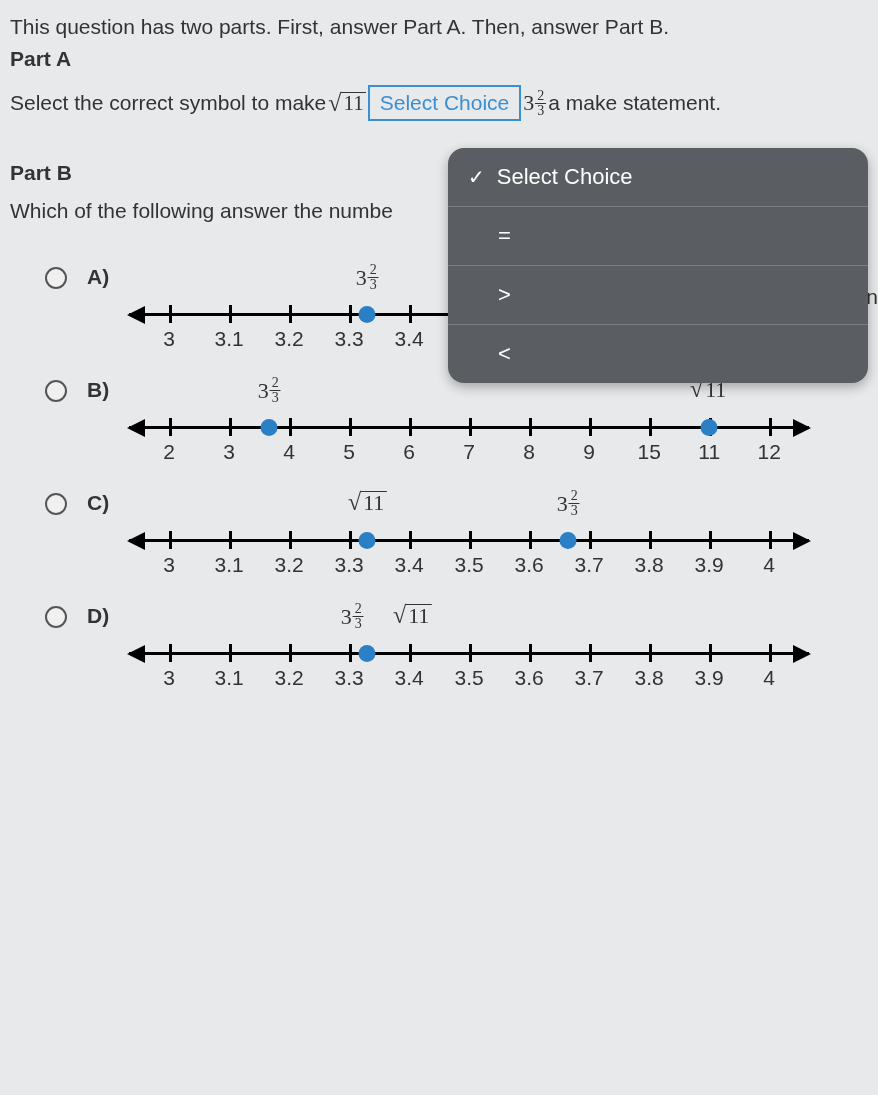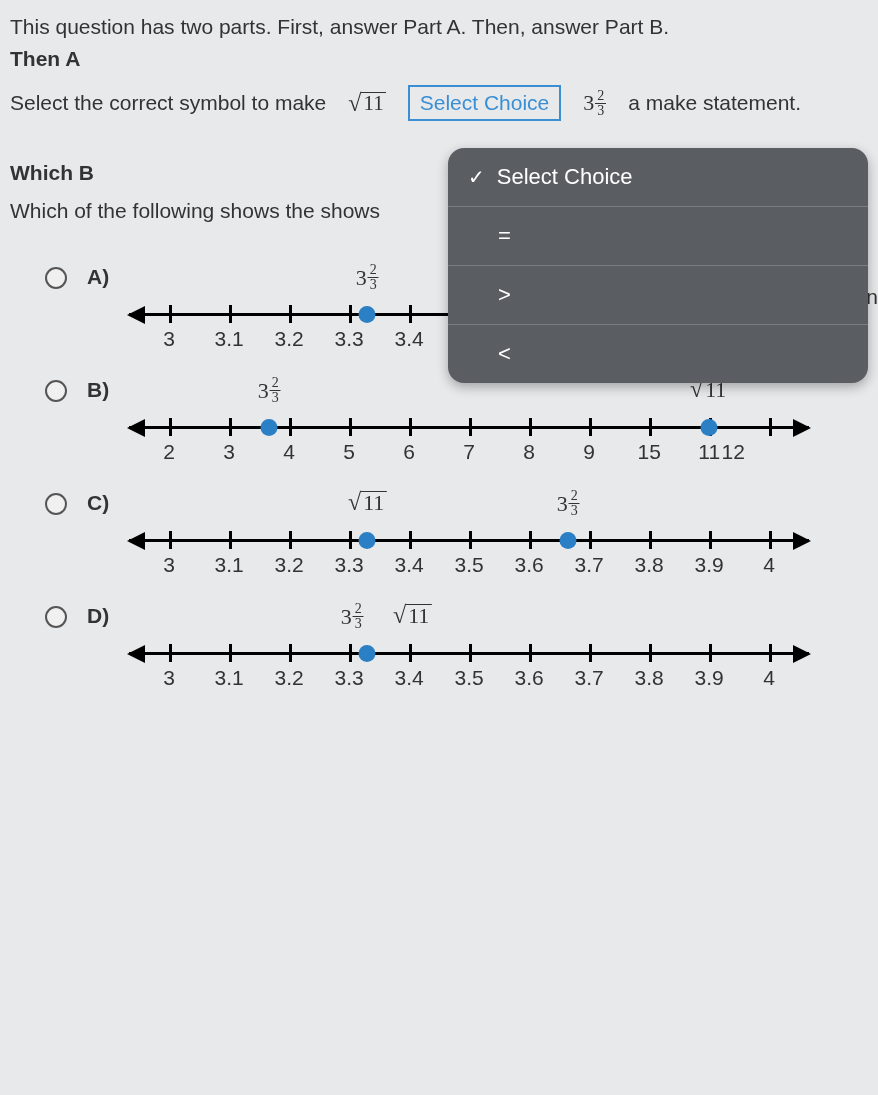--- a/index.html
+++ b/index.html
@@ -11,21 +11,21 @@
       font-size: 21px;
       padding: 15px 10px;
       position: relative;
     }
     .intro { margin-bottom: 8px; }
     .part-label { font-weight: bold; margin: 6px 0 14px 0; }
     .part-a-sentence {
       display: flex;
       align-items: center;
       flex-wrap: nowrap;
-      gap: 22px;
+      gap: 2px;
       margin-bottom: 26px;
     }
     .sqrt11, .mixed-frac { display: inline-flex; align-items: center; font-family: 'Times New Roman', serif; }
     .radical { font-size: 24px; }
     .radicand { border-top: 1.5px solid #333; padding: 0 2px; line-height: 1; }
     .mixed-frac .whole { font-size: 22px; }
     .mixed-frac .frac {
       display: inline-flex; flex-direction: column; align-items: center;
       font-size: 14px; line-height: 1; margin-left: 1px;
     }
@@ -127,21 +127,21 @@
     .right-frag {
       position: absolute;
       right: 0; top: 285px;
       font-size: 21px;
     }
   </style>
 </head>
 <body>
 
 <div class="intro">This question has two parts. First, answer Part A. Then, answer Part B.</div>
-<div class="part-label">Then A</div>
+<div class="part-label">Part A</div>
 
 <div class="part-a-sentence">
   <span>Select the correct symbol to make</span>
   <span class="sqrt11">
     <span class="radical">√</span>
       <span class="radicand">11</span>
   </span>
   <span class="select-choice-btn">Select Choice</span>
   <span class="mixed-frac">
     <span class="whole">3</span>
@@ -156,22 +156,22 @@
 <div class="dropdown">
   <div class="dropdown-row">
     <span class="check">✓</span>
     <span>Select Choice</span>
   </div>
   <div class="dropdown-row" style="padding-left:50px">=</div>
   <div class="dropdown-row" style="padding-left:50px">&gt;</div>
   <div class="dropdown-row" style="padding-left:50px">&lt;</div>
 </div>
 
-<div class="part-label" style="margin-top:40px">Which B</div>
-<div class="part-b-q">Which of the following shows the shows</div>
+<div class="part-label" style="margin-top:40px">Part B</div>
+<div class="part-b-q">Which of the following answer the numbe</div>
 <div class="right-frag">lin</div>
 
 <div class="choices" id="choices">
     <div class="choice">
       <div class="radio"></div>
       <div class="choice-letter">A)</div>
       <div class="numline-wrap">
         <div class="numline" style="width:680px">
           <div class="axis"></div>
           <div class="arrow-l"></div>
@@ -236,21 +236,21 @@
           <div class="tick-label" style="left:340px">7</div>
           <div class="tick" style="left:400px"></div>
           <div class="tick-label" style="left:400px">8</div>
           <div class="tick" style="left:460px"></div>
           <div class="tick-label" style="left:460px">9</div>
           <div class="tick" style="left:520px"></div>
           <div class="tick-label" style="left:520px">15</div>
           <div class="tick" style="left:580px"></div>
           <div class="tick-label" style="left:580px">11</div>
           <div class="tick" style="left:640px"></div>
-          <div class="tick-label" style="left:604px">12</div>
+          <div class="tick-label" style="left:640px">12</div>
           <div class="point" style="left:140.2px"></div>
           <div class="point-label" style="left:140.2px"><span class="mixed-frac">
               <span class="whole">3</span>
               <span class="frac">
                 <span class="num">2</span>
                 <span class="den">3</span>
               </span>
             </span></div>
           <div class="point" style="left:580px"></div>
           <div class="point-label" style="left:580px"><span class="sqrt11">

